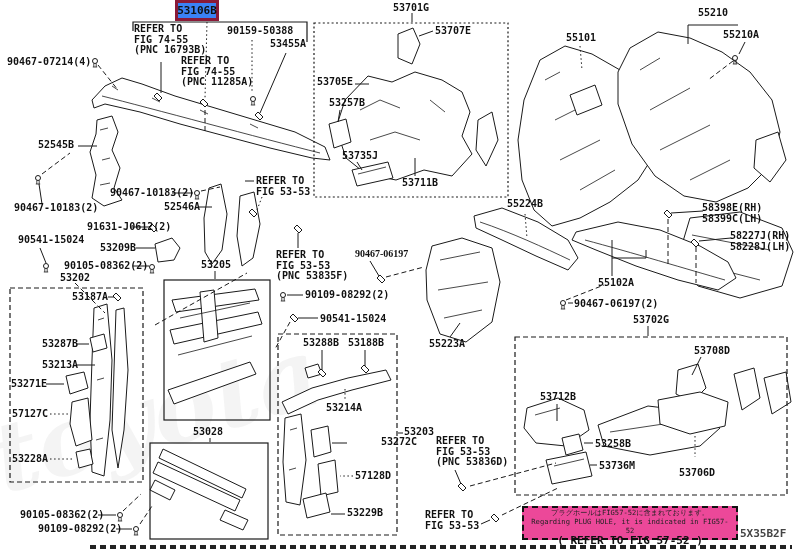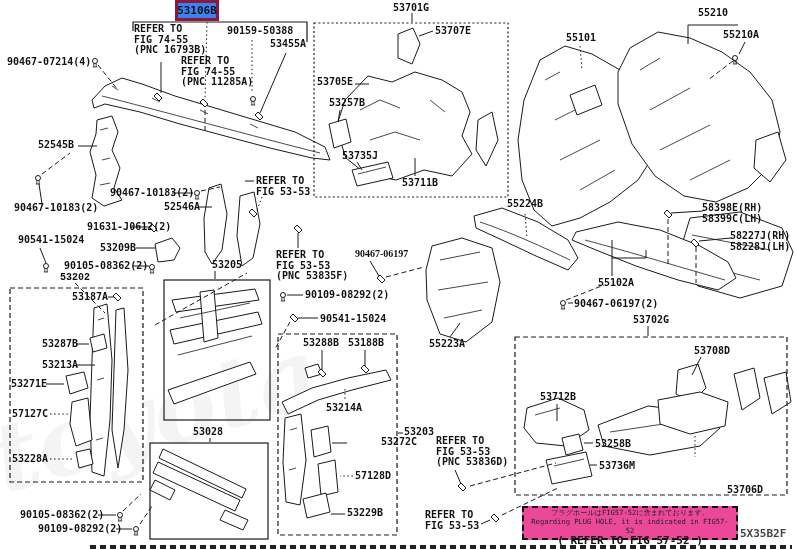--- a/index.html
+++ b/index.html
@@ -314,42 +314,42 @@
       </div>
       <div class="plabel" style="left: 18px; top: 235px;">
         <div>90541-15024</div>
       </div>
       <div class="plabel" style="left: 100px; top: 243px;">
         <div>53209B</div>
       </div>
       <div class="plabel" style="left: 64px; top: 261px;">
         <div>90105-08362(2)</div>
       </div>
-      <div class="plabel" style="left: 60px; top: 273px; font-family: Liberation Mono, monospace;">
+      <div class="plabel" style="left: 60px; top: 273px;">
         <div>53202</div>
       </div>
       <div class="plabel" style="left: 256px; top: 176px;">
         <div>REFER TO</div>
         <div>FIG 53-53</div>
       </div>
       <div class="plabel" style="left: 276px; top: 250px;">
         <div>REFER TO</div>
         <div>FIG 53-53</div>
         <div>(PNC 53835F)</div>
       </div>
       <div class="plabel" style="left: 355px; top: 249px; font-family: Liberation Serif, serif;">
         <div>90467-06197</div>
       </div>
       <div class="plabel" style="left: 305px; top: 290px;">
         <div>90109-08292(2)</div>
       </div>
       <div class="plabel" style="left: 320px; top: 314px;">
         <div>90541-15024</div>
       </div>
-      <div class="plabel" style="left: 212px; top: 260px; text-align: center;">
+      <div class="plabel" style="left: 201px; top: 260px; text-align: center;">
         <div>53205</div>
       </div>
       <div class="plabel" style="left: 72px; top: 292px;">
         <div>53187A</div>
       </div>
       <div class="plabel" style="left: 42px; top: 339px;">
         <div>53287B</div>
       </div>
       <div class="plabel" style="left: 42px; top: 360px;">
         <div>53213A</div>
@@ -452,21 +452,21 @@
       </div>
       <div class="plabel" style="left: 694px; top: 346px;">
         <div>53708D</div>
       </div>
       <div class="plabel" style="left: 595px; top: 439px;">
         <div>53258B</div>
       </div>
       <div class="plabel" style="left: 599px; top: 461px;">
         <div>53736M</div>
       </div>
-      <div class="plabel" style="left: 679px; top: 485px; margin-left: 48px;">
+      <div class="plabel" style="left: 679px; top: 468px;">
         <div>53706D</div>
       </div>
       <div class="plabel" style="left: 436px; top: 436px;">
         <div>REFER TO</div>
         <div>FIG 53-53</div>
         <div>(PNC 53836D)</div>
       </div>
       <div class="plabel" style="left: 425px; top: 510px;">
         <div>REFER TO</div>
         <div>FIG 53-53</div>

